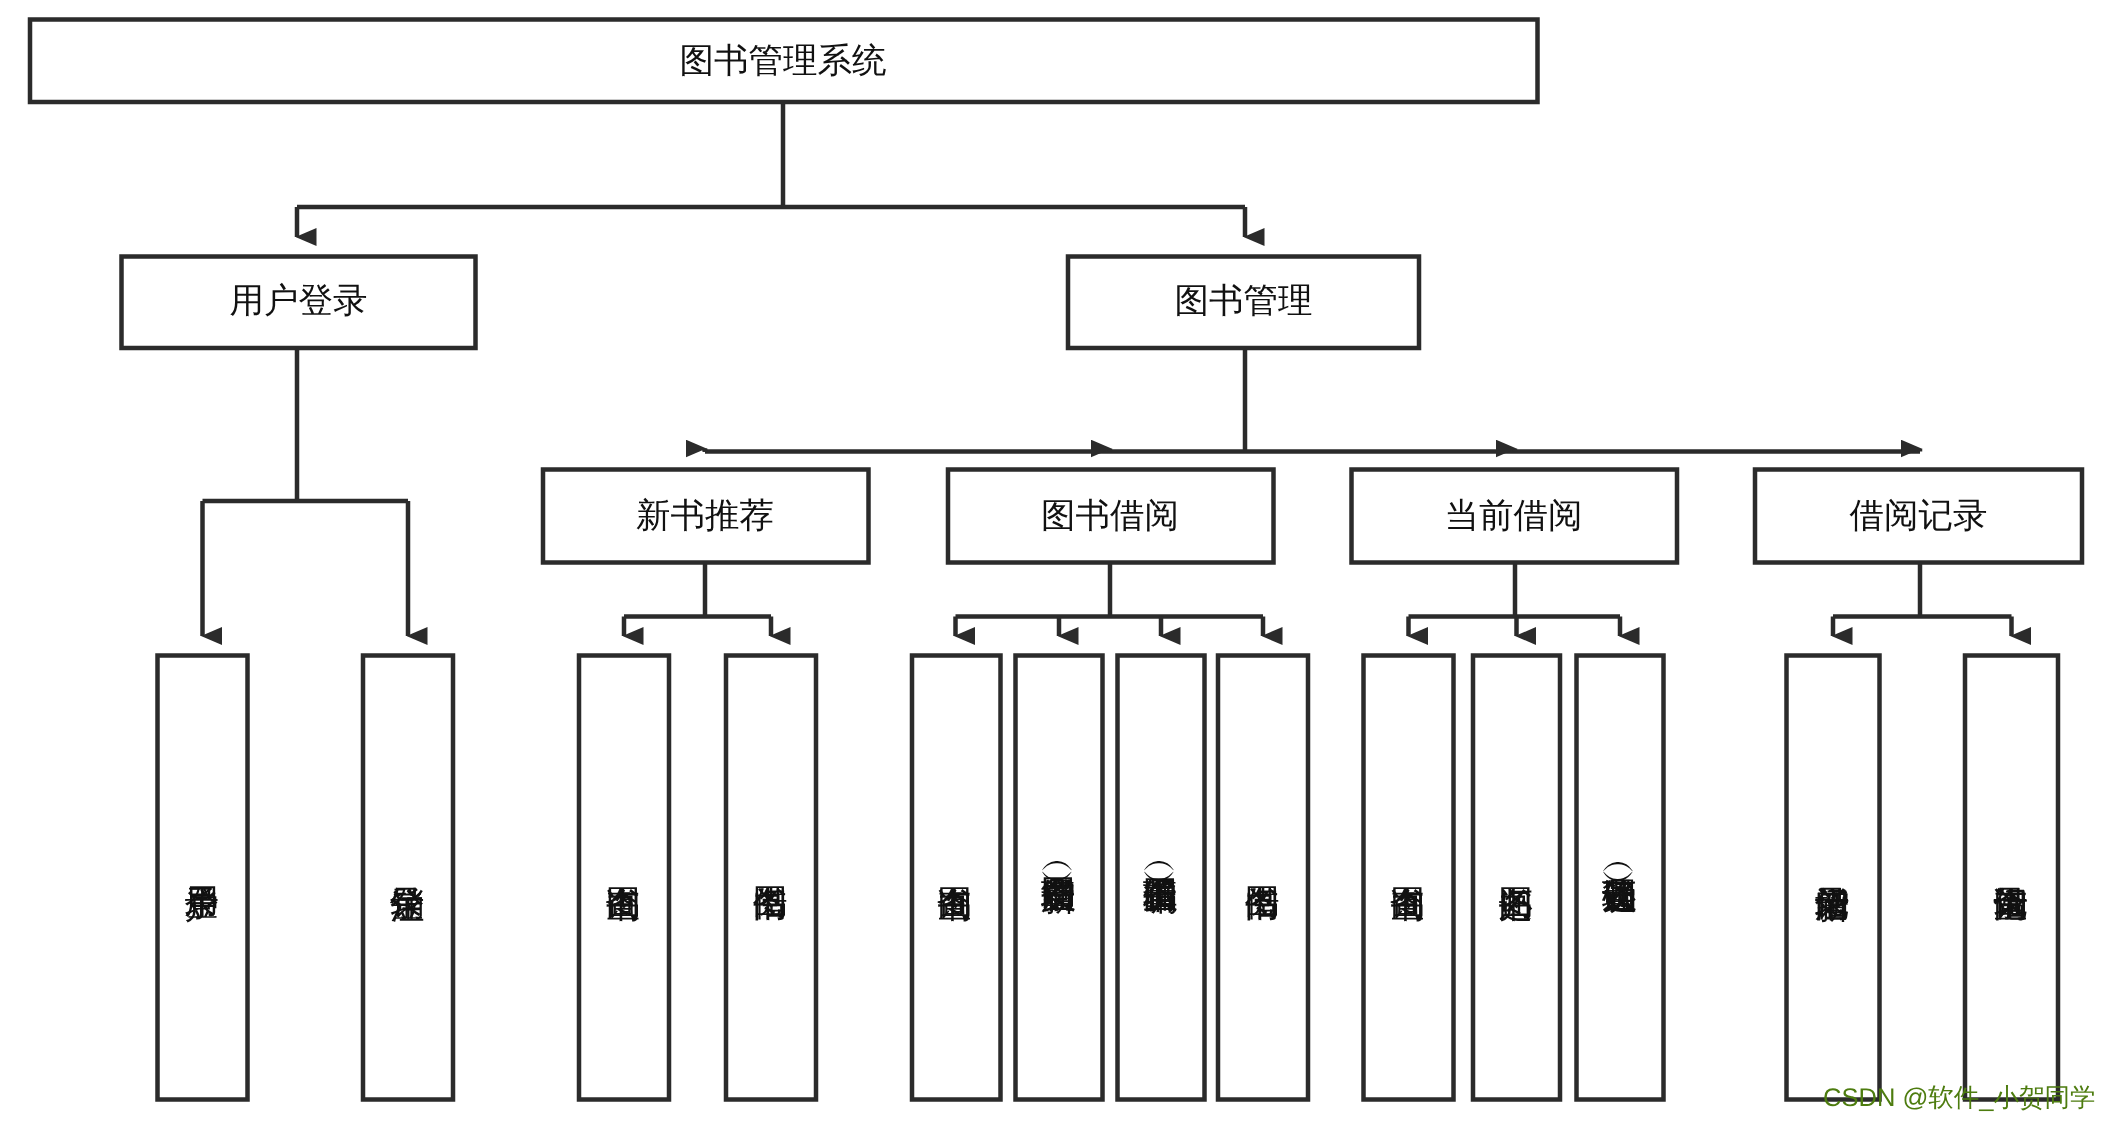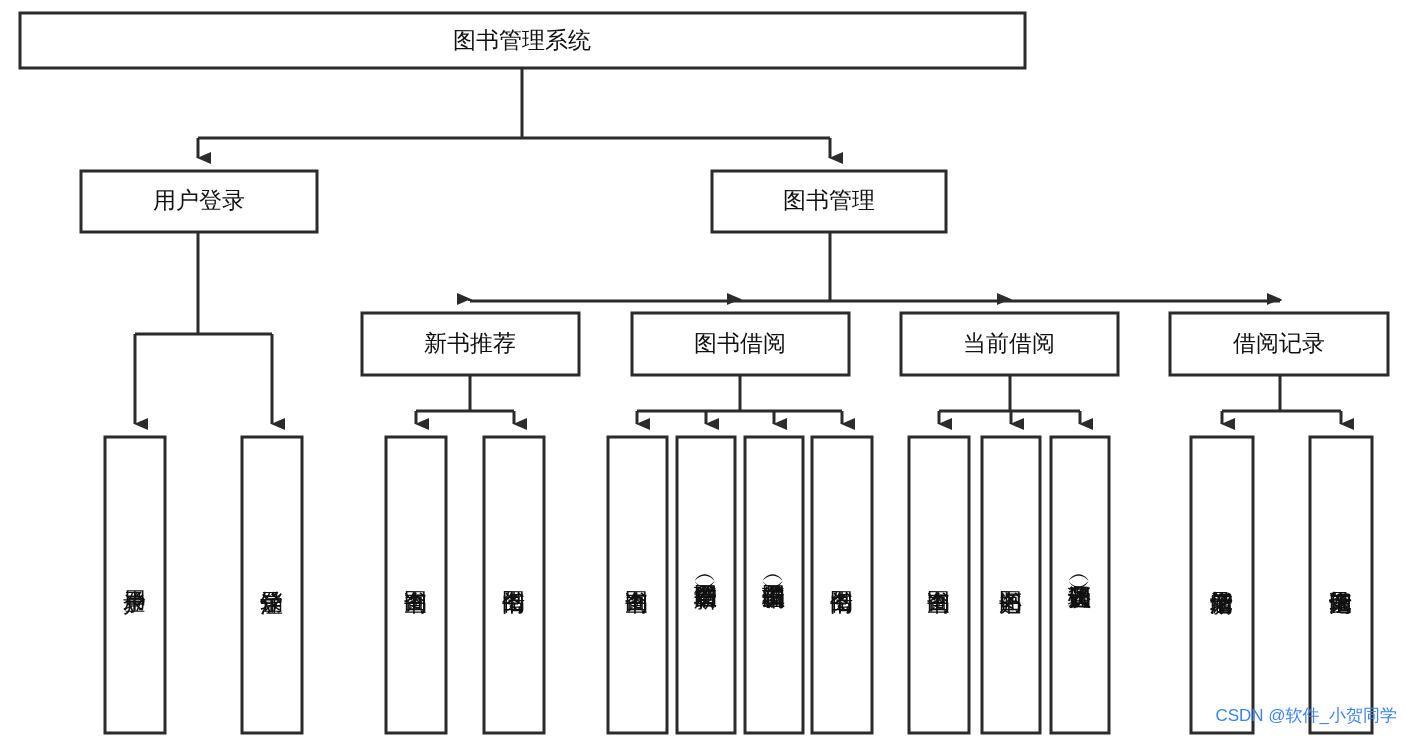--- a/index.html
+++ b/index.html
@@ -44,24 +44,24 @@
     stroke-width: 3;
     fill: none;
   }
   .arrowhead {
     fill: #2b2b2b;
     stroke: none;
   }
   .watermark {
     position: absolute;
     right: 8px;
-    bottom: 20px;
+    bottom: 4px;
     font-family: "Liberation Sans", "DejaVu Sans", sans-serif;
     font-size: 17px;
-    color: #3b82f6;
+    color: #4d7c0f;
     white-space: nowrap;
     user-select: none;
   }
 </style>
 </head>
 <body>
 
 <svg id="diagram" viewBox="0 0 1405 747">
   <defs>
     <marker id="arrow" viewBox="0 0 12 14" refX="6" refY="13" markerWidth="12" markerHeight="14" orient="auto-start-reverse" markerUnits="userSpaceOnUse">

